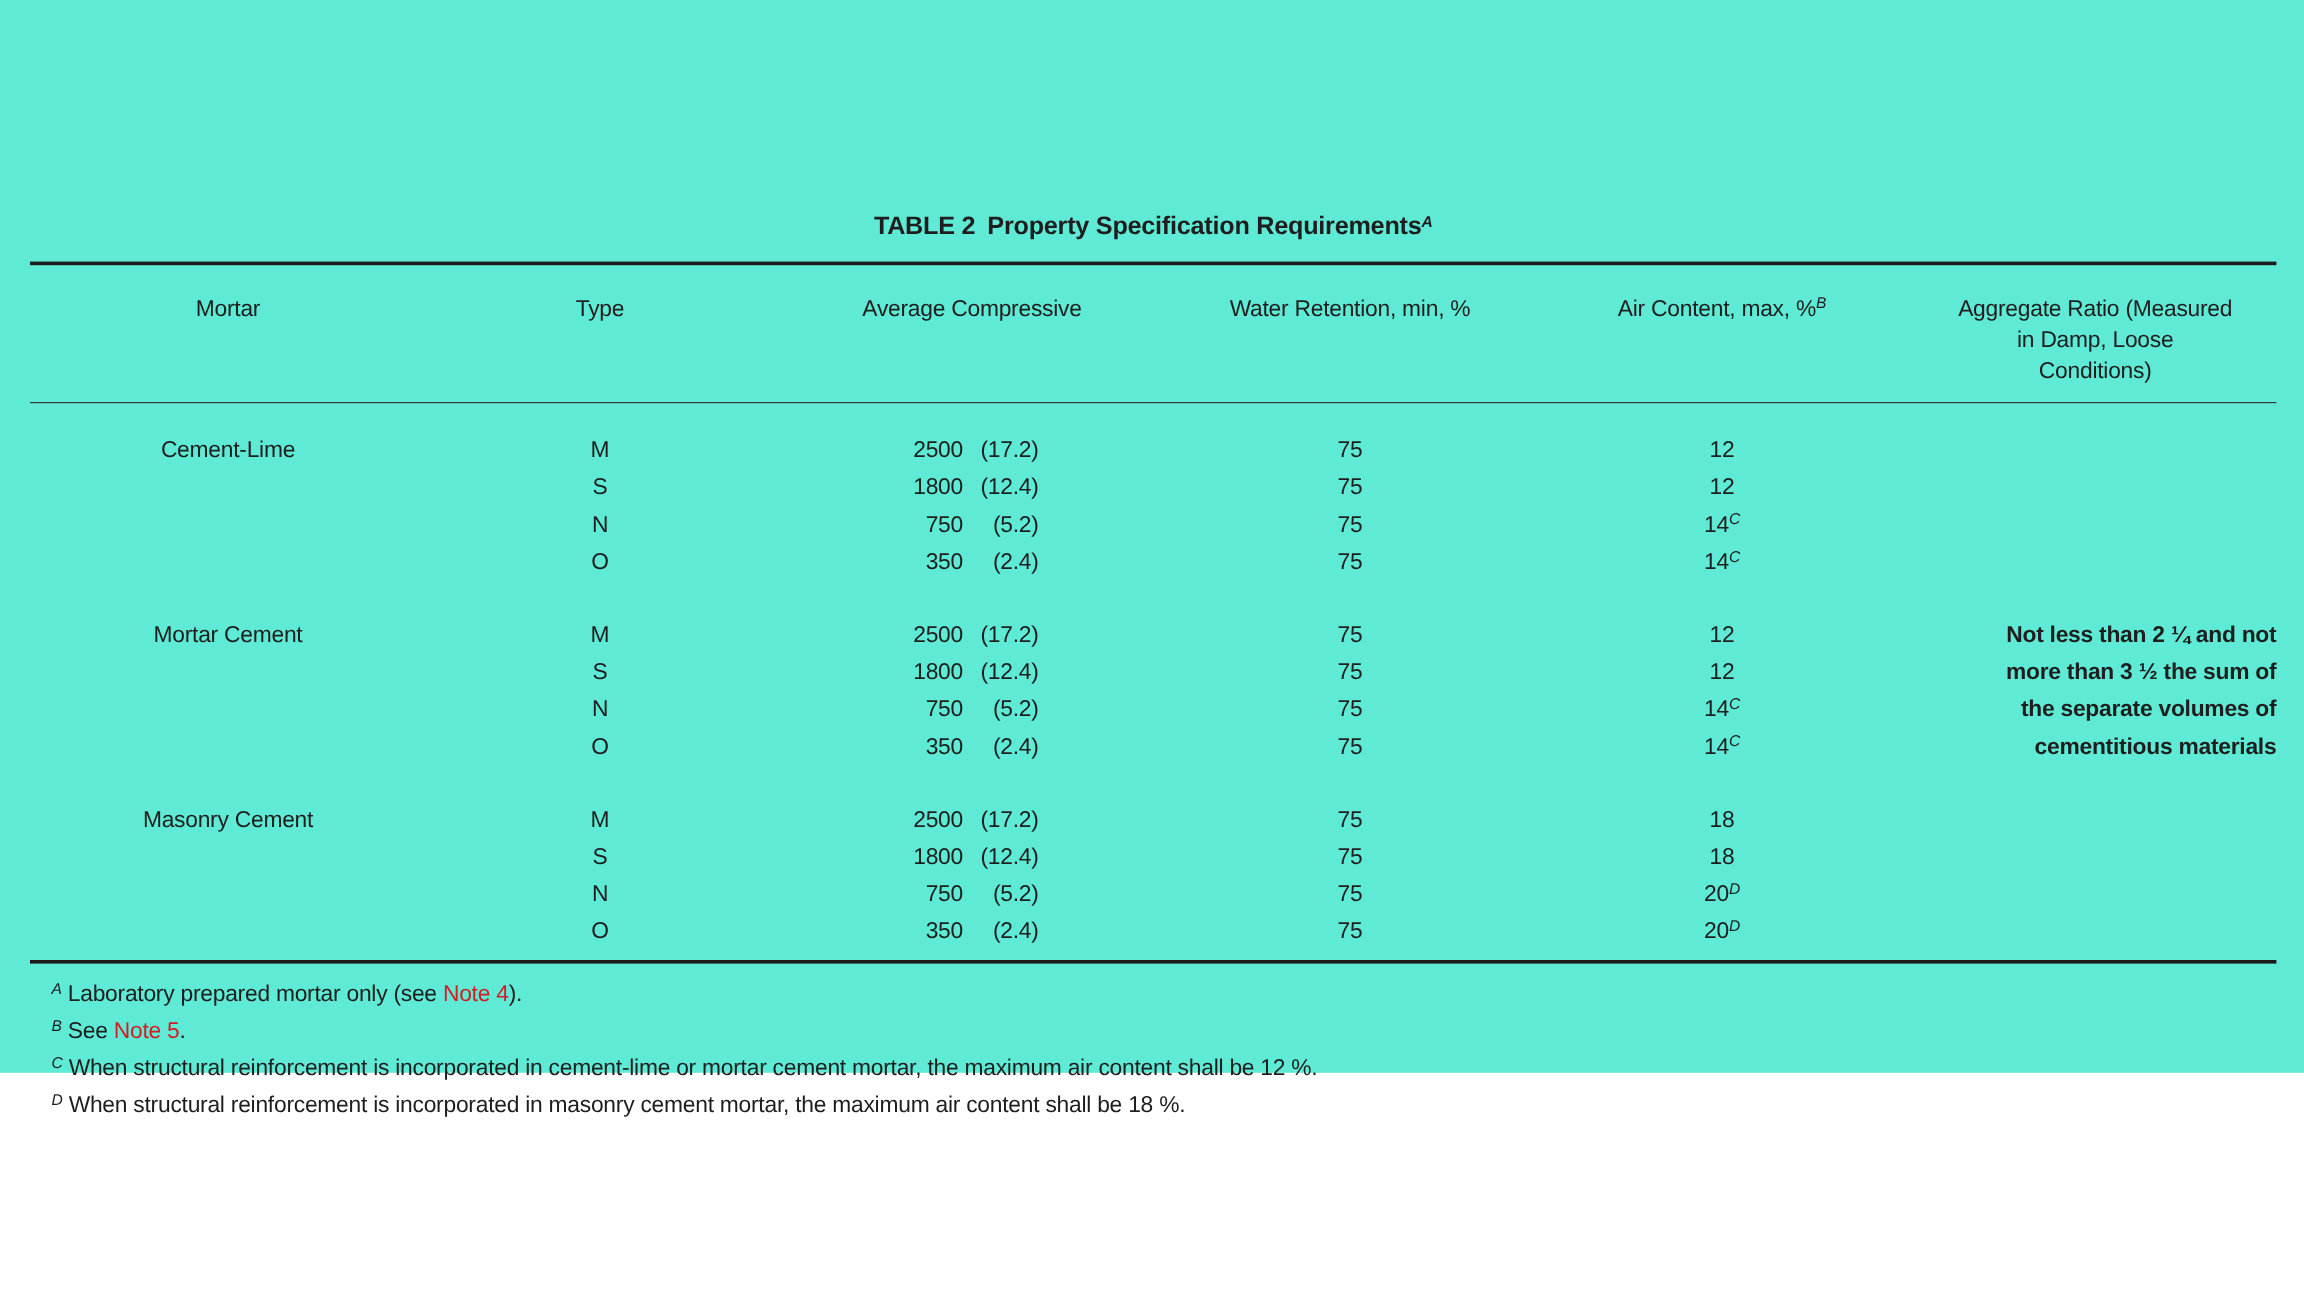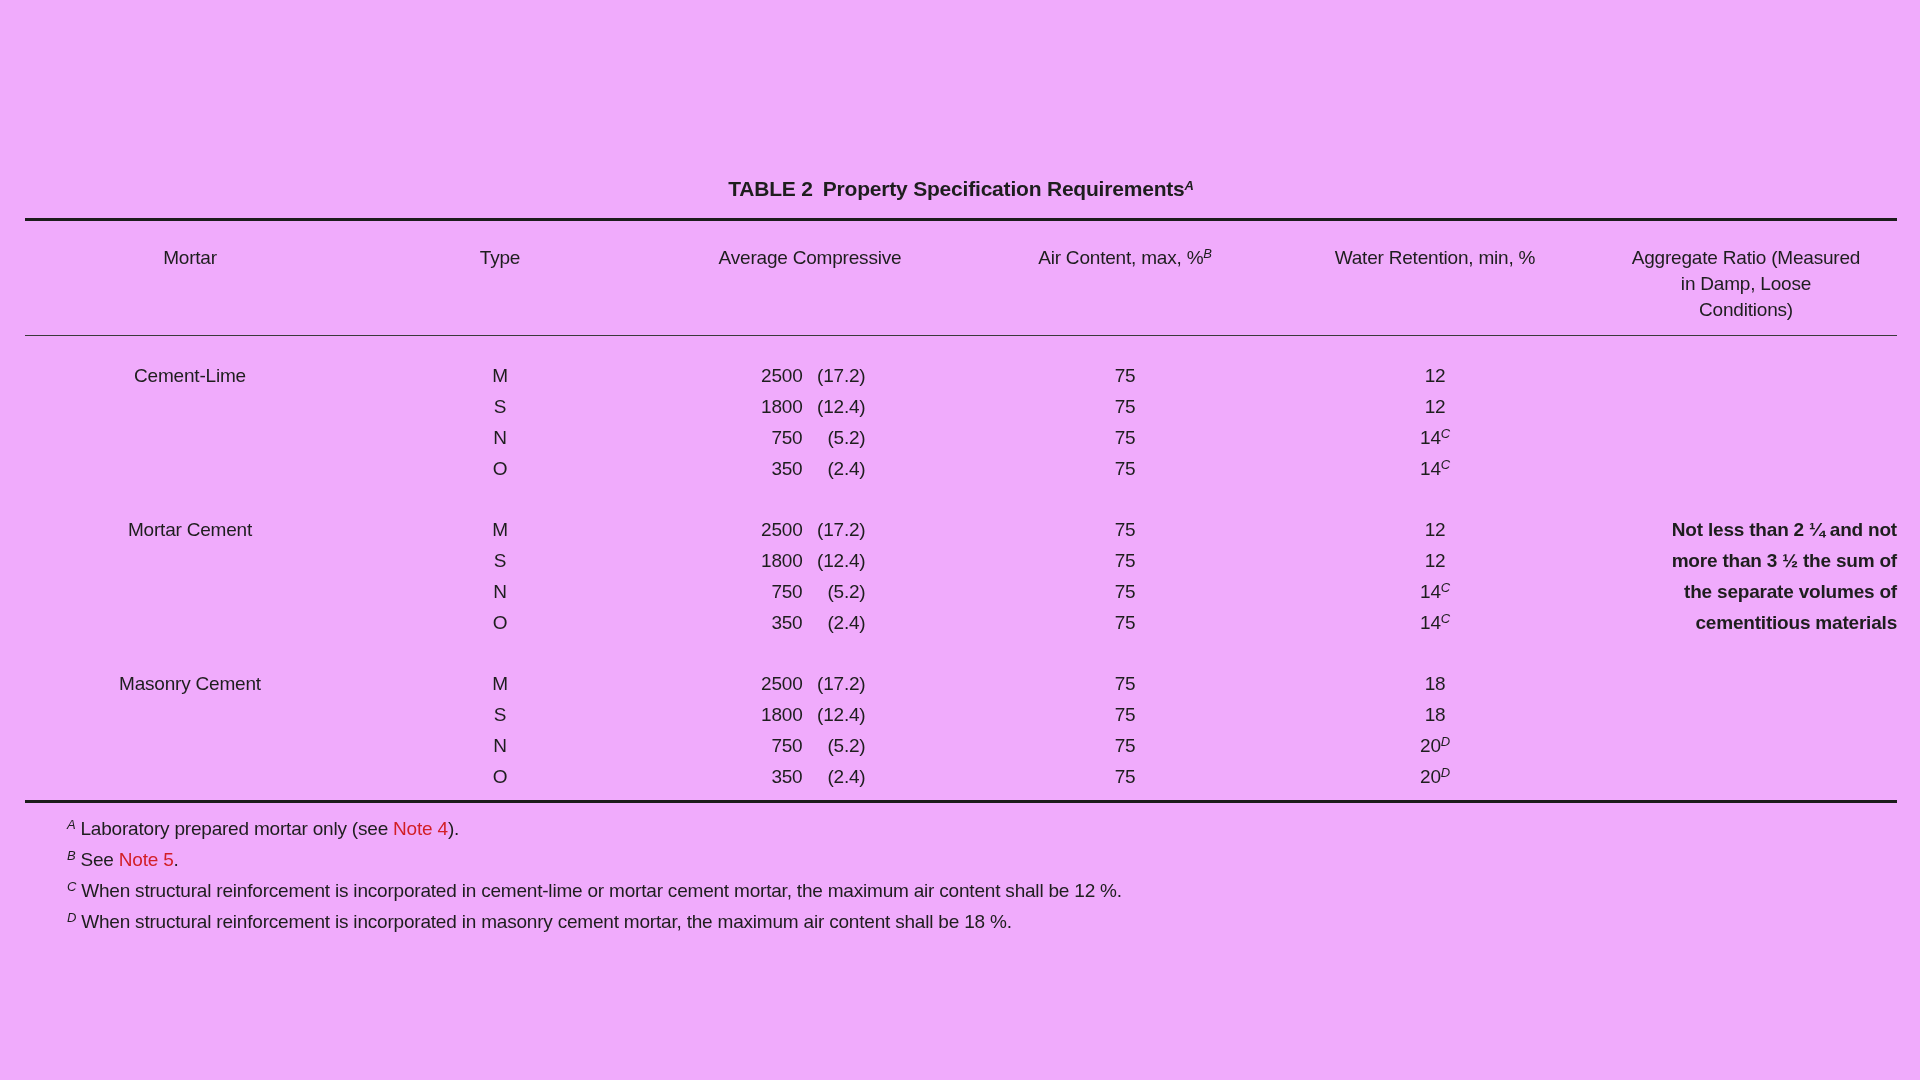--- a/index.html
+++ b/index.html
@@ -1,18 +1,18 @@
 <!DOCTYPE html>
 <html><head>
 <meta charset="utf-8">
 <style>
   * { margin:0; padding:0; box-sizing:border-box; }
   html,body { width:1920px; height:1080px; background:#ffffff; overflow:hidden; }
   body { font-family:"Liberation Sans","DejaVu Sans",sans-serif; color:#1e1e1e; }
-  .page { position:relative; width:1920px; height:1080px; background:#f0abfc; }
+  .page { position:relative; width:1920px; height:894px; background:#5eead4; }
   .table-wrap { position:absolute; left:25px; top:176px; width:1872px; }
 
   .title { text-align:center; font-size:21px; font-weight:bold; line-height:26px; letter-spacing:-0.2px; }
   .t-label { margin-right:10px; }
   .sup { font-style:italic; font-size:13px; vertical-align:6px; line-height:0; }
 
   .rule-heavy { height:3px; background:#1c1c1c; margin-top:16px; }
   .rule-thin  { height:1px; background:#3a3a3a; }
 
   .grid { display:grid; grid-template-columns:330px 290px 330px 300px 320px 302px; }
@@ -25,21 +25,21 @@
   .section:first-child { margin-top:16px; }
   .row { height:31px; line-height:31px; }
   .c { text-align:center; }
   .c3 { display:flex; justify-content:center; }
   .psi { display:inline-block; width:48px; text-align:right; }
   .mpa { display:inline-block; width:56px; text-align:right; margin-left:7px; }
   .c6 { text-align:right; padding-left:10px; white-space:nowrap;font-weight:bold; }
 
   .rule-bottom { margin-top:2px; }
   .footnotes { margin-top:10px; padding-left:18px; font-size:19px; letter-spacing:-0.2px; }
-  .fn-line { line-height:31px; white-space:nowrap;margin-left:24px; }
+  .fn-line { line-height:31px; white-space:nowrap; }
   .fn-line .sup { margin-right:5px; }
   .note-link { color:#d21f26; }
 </style>
 </head>
 <body>
 
 <div class="page">
   <div class="table-wrap">
 
     <div class="title">
@@ -47,22 +47,22 @@
     </div>
 
     <div class="rule-heavy"></div>
 
     <div class="grid hdr">
       <div class="hc">Mortar</div>
       <div class="hc">Type</div>
       <div class="hc">
         <div>Average Compressive</div>
       </div>
+      <div class="hc">Water Retention, min, %</div>
       <div class="hc"><span>Air Content, max, %</span><sup class="sup">B</sup></div>
-      <div class="hc">Water Retention, min, %</div>
       <div class="hc">
         <div>Aggregate Ratio (Measured</div>
         <div>in Damp, Loose</div>
         <div>Conditions)</div>
       </div>
     </div>
 
     <div class="rule-thin"></div>
 
     <div class="data">

